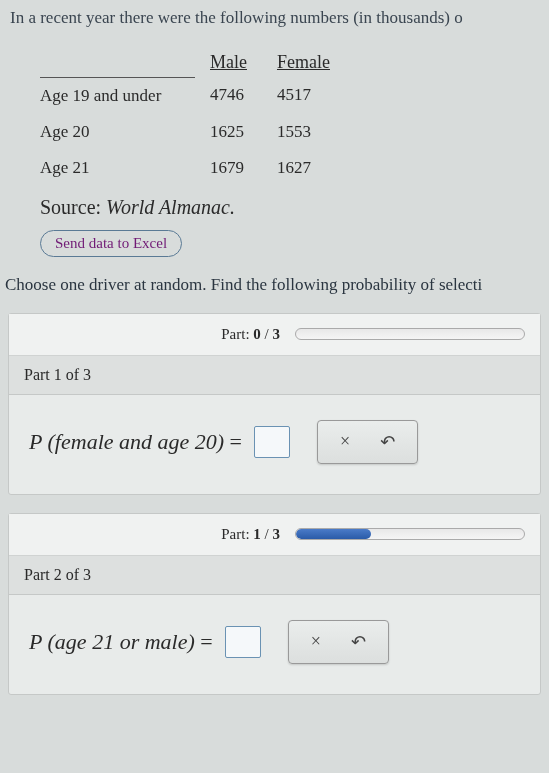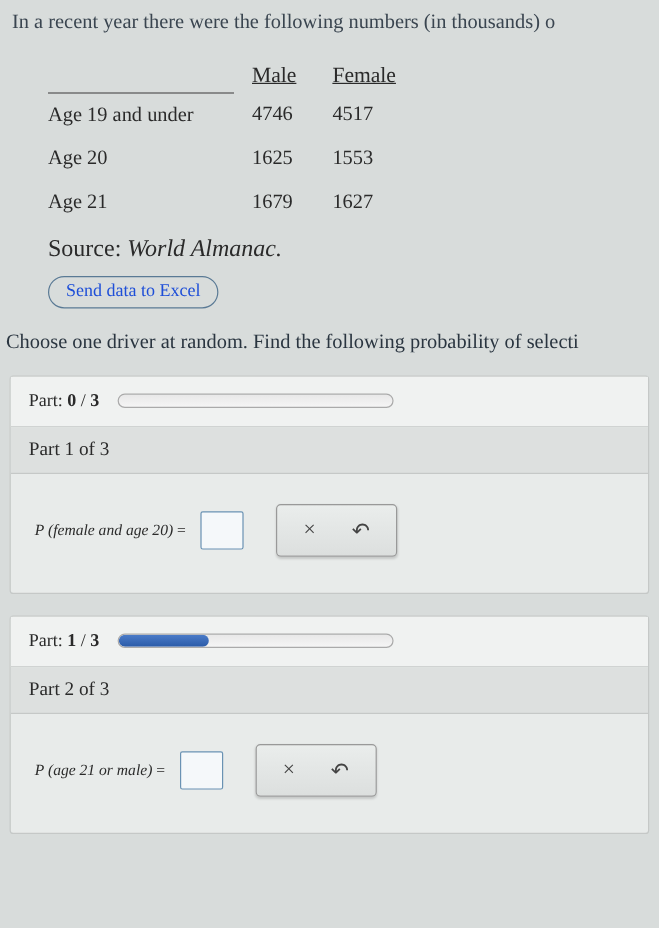--- a/index.html
+++ b/index.html
@@ -50,21 +50,21 @@
       font-style: italic;
     }
     .excel-btn {
       display: inline-block;
       border: 1.5px solid #5a7a95;
       border-radius: 18px;
       padding: 4px 14px;
       margin: 6px 0 0 40px;
       font-size: 15px;
       background: transparent;
-      color: #1d4ed8;
+      color: #701a75;
       font-family: inherit;
       cursor: pointer;
     }
     .instruction {
       padding: 18px 10px 18px 5px;
       color: #2a3540;
       font-size: 17px;
     }
     .part-container {
       background: #e8ebea;
@@ -72,20 +72,21 @@
       border: 1px solid #c5c8c7;
       border-radius: 3px;
     }
     .progress-header {
       background: #f0f2f1;
       padding: 12px 15px;
       display: flex;
       align-items: center;
       gap: 15px;
       border-bottom: 1px solid #d0d3d2;
+      justify-content: flex-end;
     }
     .progress-header .label {
       font-size: 15px;
     }
     .progress-bar {
       flex: 0 0 230px;
       height: 12px;
       background: linear-gradient(to bottom, #e8e8e8, #f5f5f5);
       border: 1px solid #aaa;
       border-radius: 6px;
@@ -103,21 +104,21 @@
       border-bottom: 1px solid #c5c8c7;
     }
     .part-body {
       padding: 25px 20px 30px 20px;
       display: flex;
       align-items: center;
       gap: 12px;
     }
     .formula {
       font-style: italic;
-      font-size: 13px;
+      font-size: 22px;
     }
     .formula .upright {
       font-style: normal;
     }
     .answer-box {
       width: 36px;
       height: 32px;
       border: 1.5px solid #6a92b3;
       background: #f5f8fa;
       border-radius: 2px;

